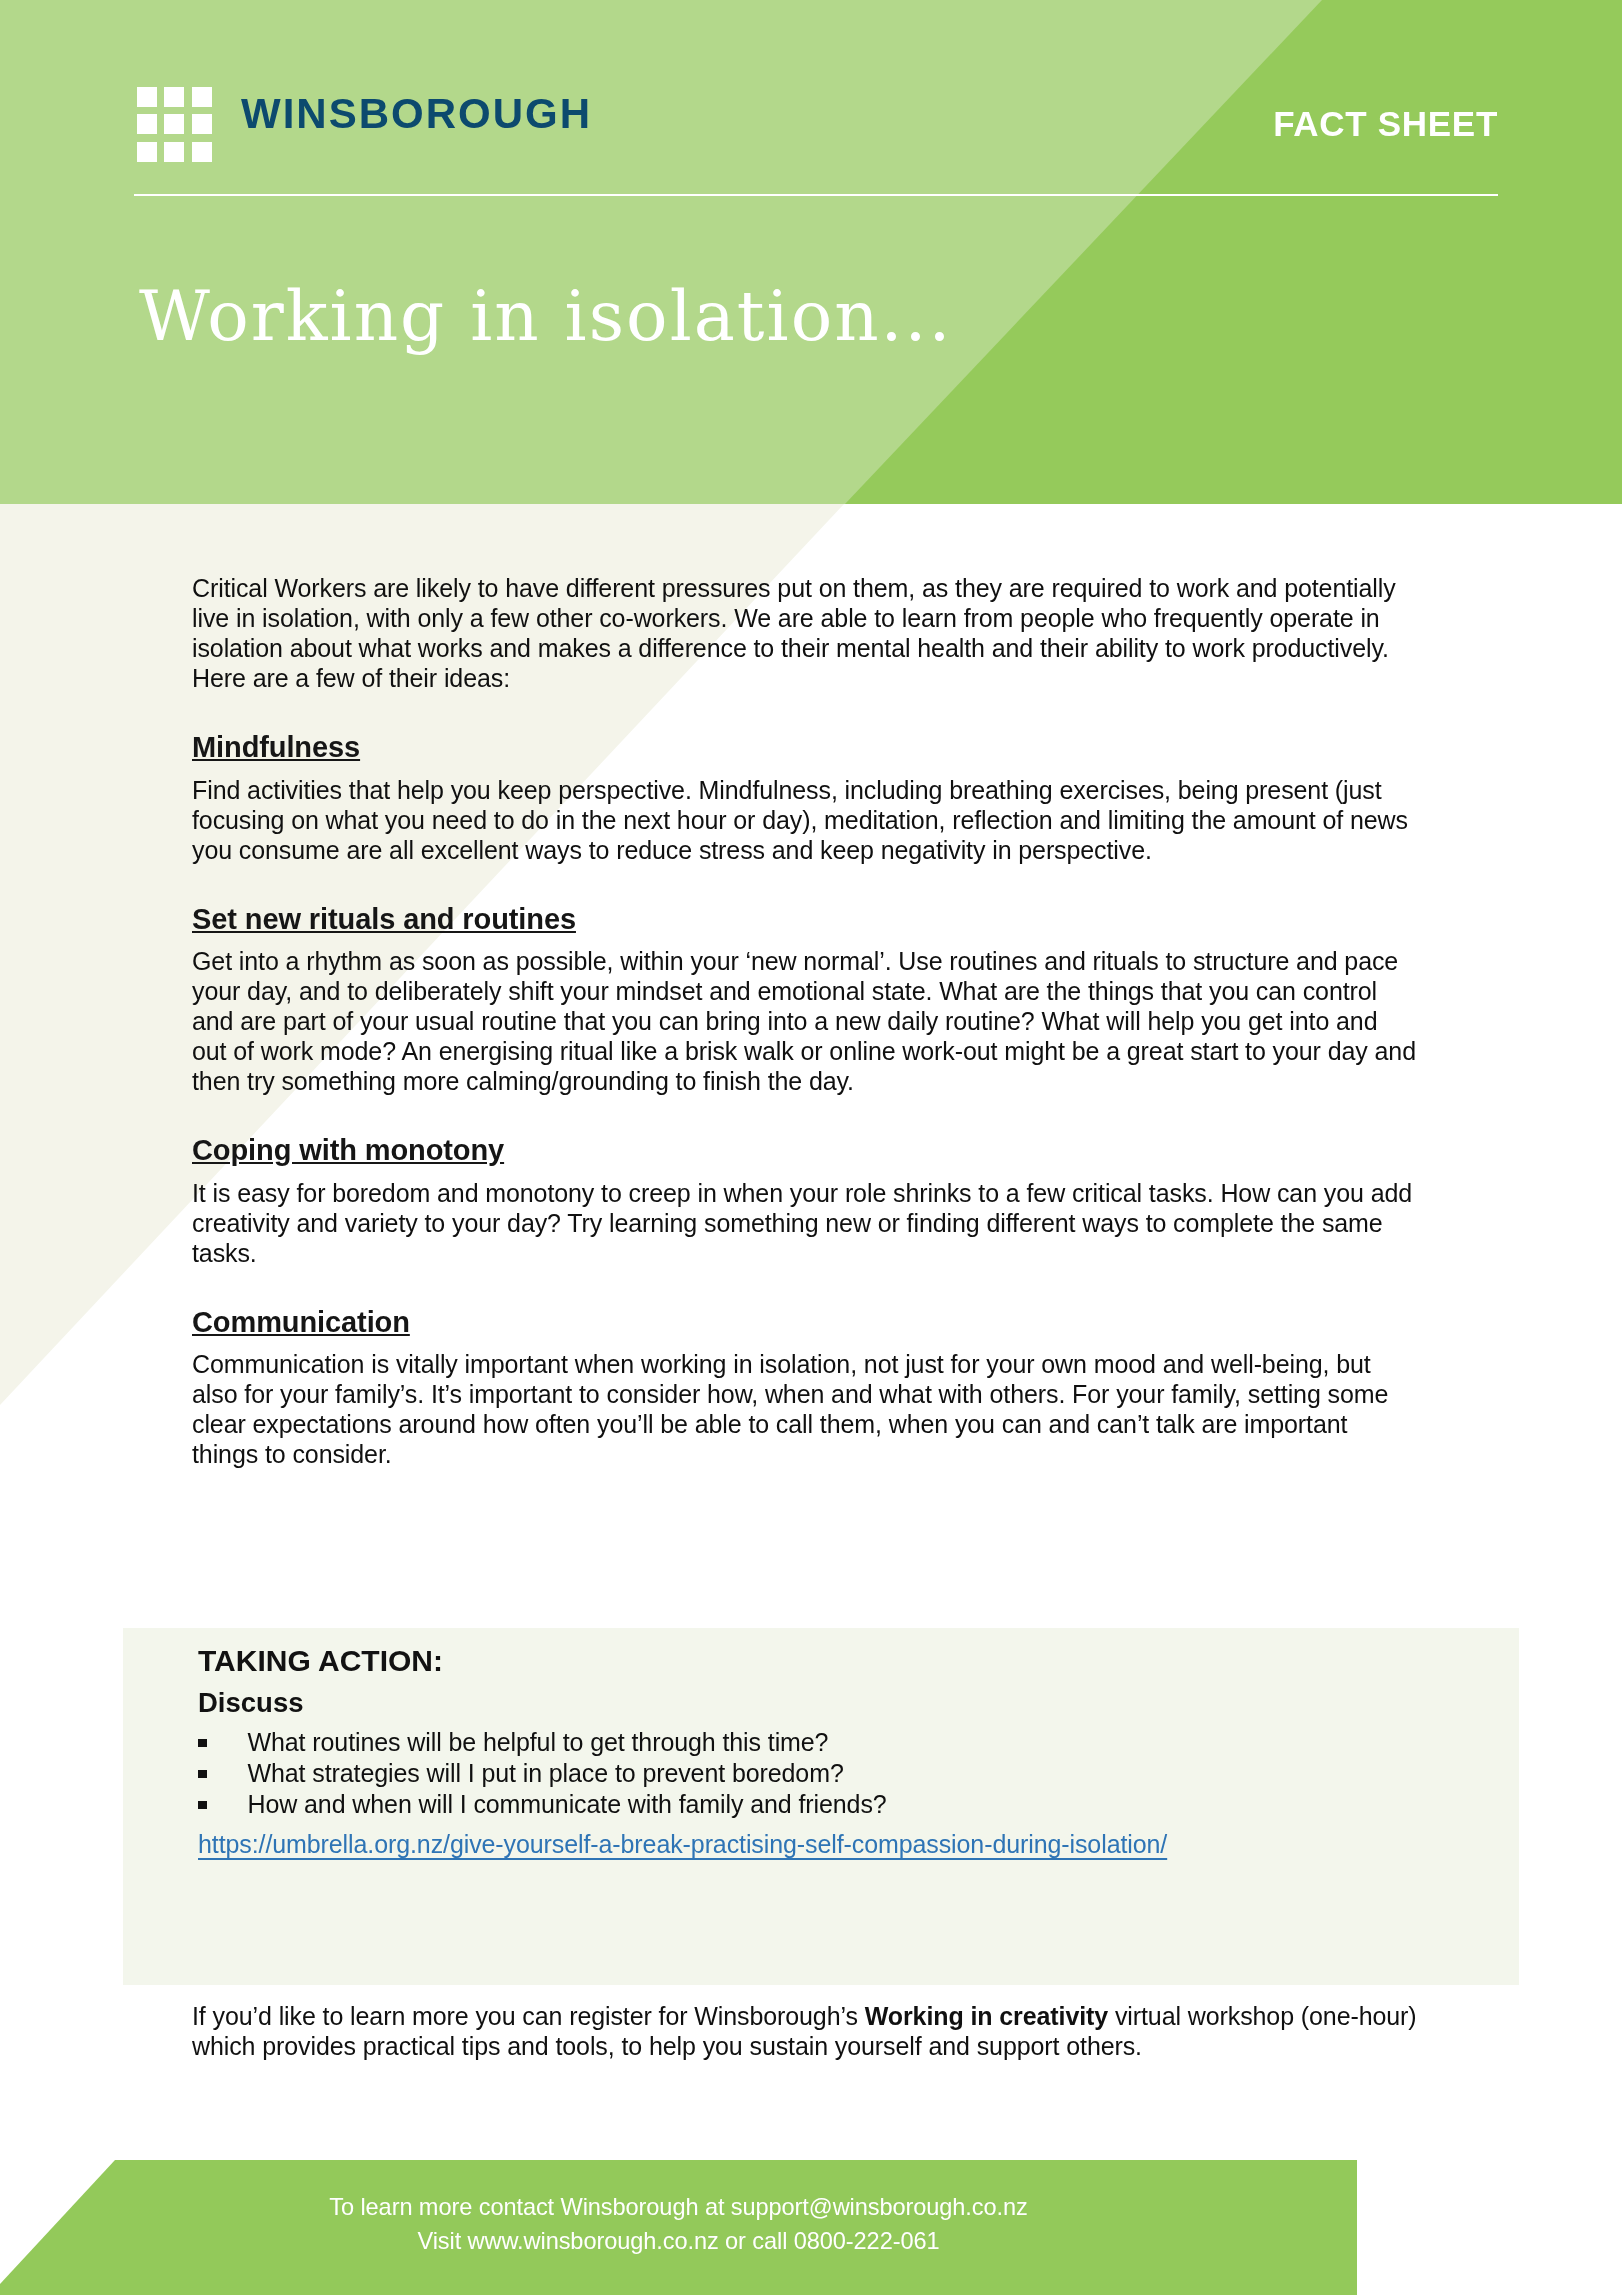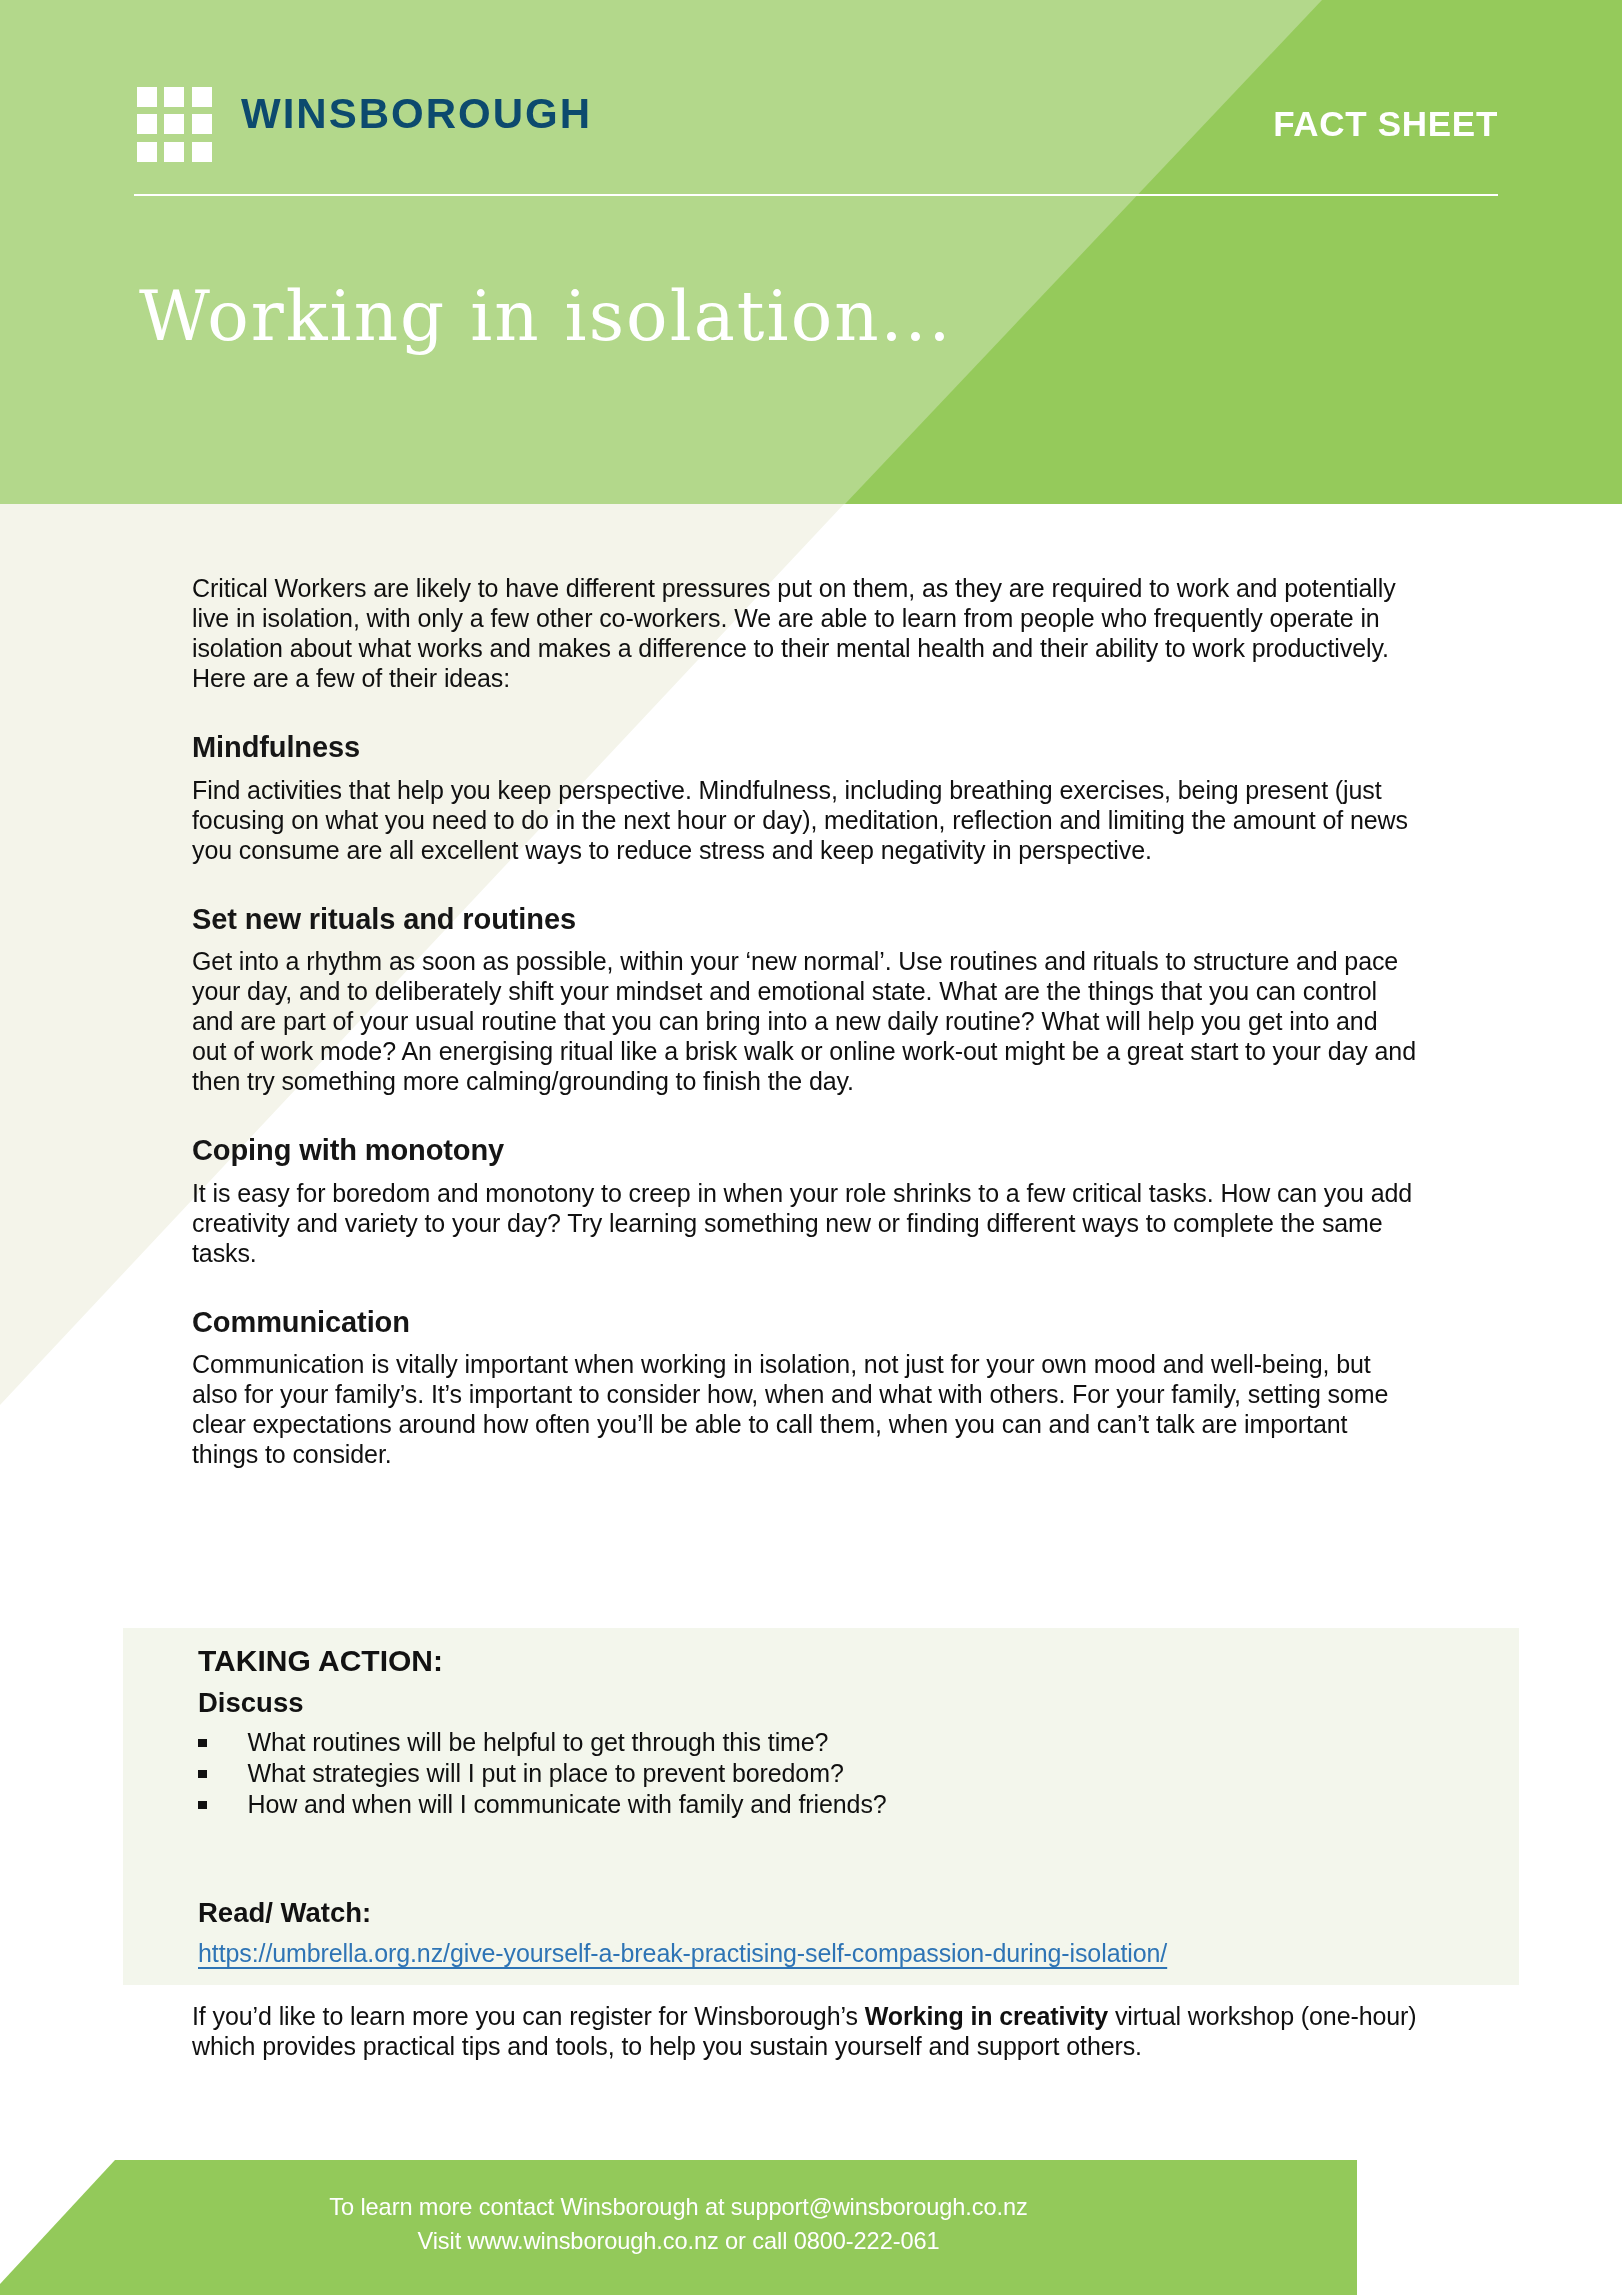--- a/index.html
+++ b/index.html
@@ -24,21 +24,21 @@
     color:#ffffff;letter-spacing:0.7px;line-height:42px;}
   .rule{position:absolute;left:134px;top:194px;width:1364px;height:2px;background:#ffffff;}
   .doc-title{position:absolute;left:139px;top:267px;
     font-family:"DejaVu Serif", serif;font-weight:normal;
     font-size:69px;color:#ffffff;letter-spacing:2px;line-height:98px;}
   
   .cream-wedge{position:absolute;left:0;top:504px;width:844px;height:901px;
     background:#f4f4ea;clip-path:polygon(0 0,100% 0,0 100%);}
   .content{position:absolute;left:192px;top:573px;width:1225px;}
   .content p{margin:0;font-size:25px;line-height:30px;letter-spacing:-0.1px;color:#101010;}
-  .content h3{margin:38px 0 10.5px 0;font-size:29px;line-height:33px;color:#161616;letter-spacing:-0.1px;}
+  .content h3{margin:38px 0 10.5px 0;font-size:29px;line-height:33px;color:#161616;letter-spacing:-0.1px;text-decoration:underline;}
   
   .action-box{position:absolute;left:123px;top:1628px;width:1396px;height:357px;
     background:#f3f6ec;box-sizing:border-box;padding:15.7px 26px 0 75px;}
   .ta-heading{font-size:30px;font-weight:bold;line-height:34px;color:#121212;}
   .discuss-heading{font-size:27.5px;font-weight:bold;line-height:31px;margin-top:9.2px;color:#121212;}
   .bullets{margin-top:9.2px;}
   .bullet-row{display:flex;align-items:baseline;line-height:31px;}
   .bullet-marker{width:8.5px;height:8.5px;background:#111;flex:0 0 8.5px;margin-right:41px;
     position:relative;top:-3.9px;}
   .bullet-text{font-size:25px;letter-spacing:-0.1px;}
@@ -112,21 +112,20 @@
       <div class="bullet-row">
         <span class="bullet-marker"></span>
         <span class="bullet-text">What strategies will I put in place to prevent boredom?</span>
       </div>
       <div class="bullet-row">
         <span class="bullet-marker"></span>
         <span class="bullet-text">How and when will I communicate with family and friends?</span>
       </div>
     </div>
 
-    <div class="rw-heading">Read/ Watch:</div>
     <div class="link-line">
       <a href="#" class="link">https://umbrella.org.nz/give-yourself-a-break-practising-self-compassion-during-isolation/</a>
     </div>
   </div>
 
   <div class="closing"><span>If you’d like to learn more you can register for Winsborough’s </span><span class="b">Working in creativity</span><span> virtual workshop (one-hour) which provides practical tips and tools, to help you sustain yourself and support others.</span></div>
 
   <div class="footer">
     <div>To learn more contact Winsborough at support@winsborough.co.nz</div>
     <div>Visit www.winsborough.co.nz or call 0800-222-061</div>

